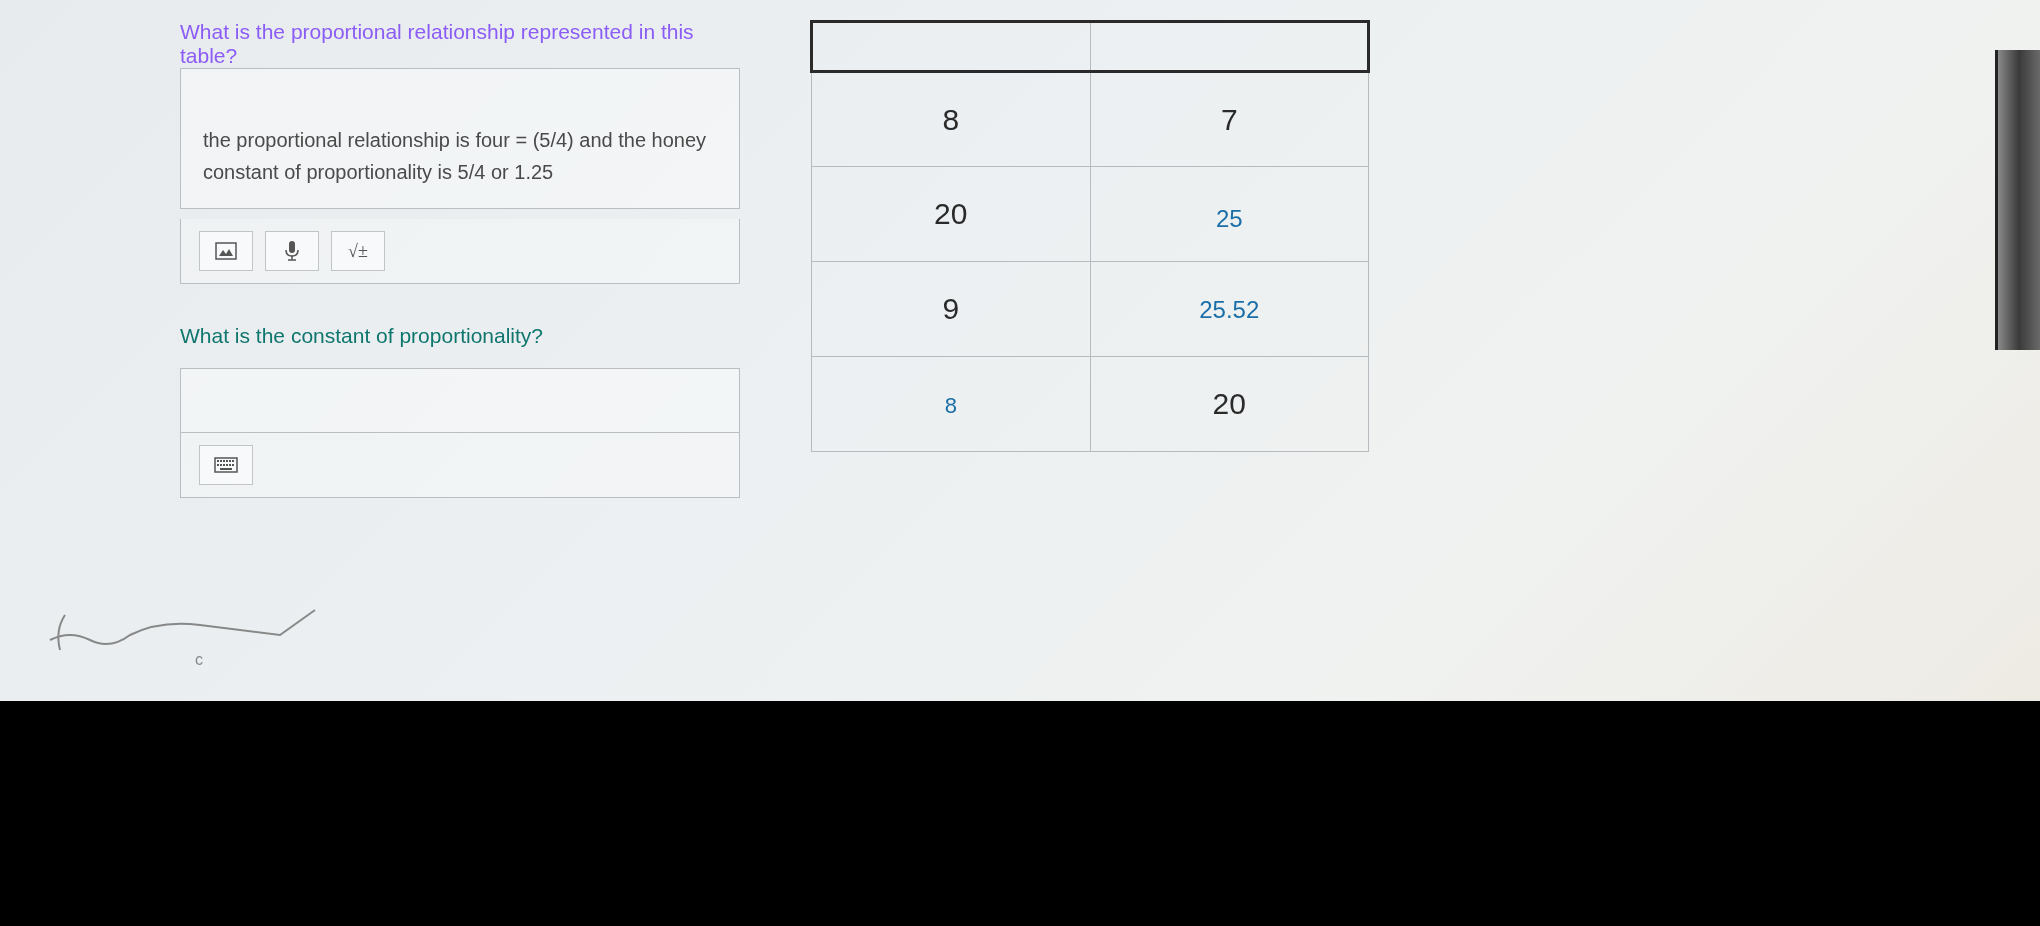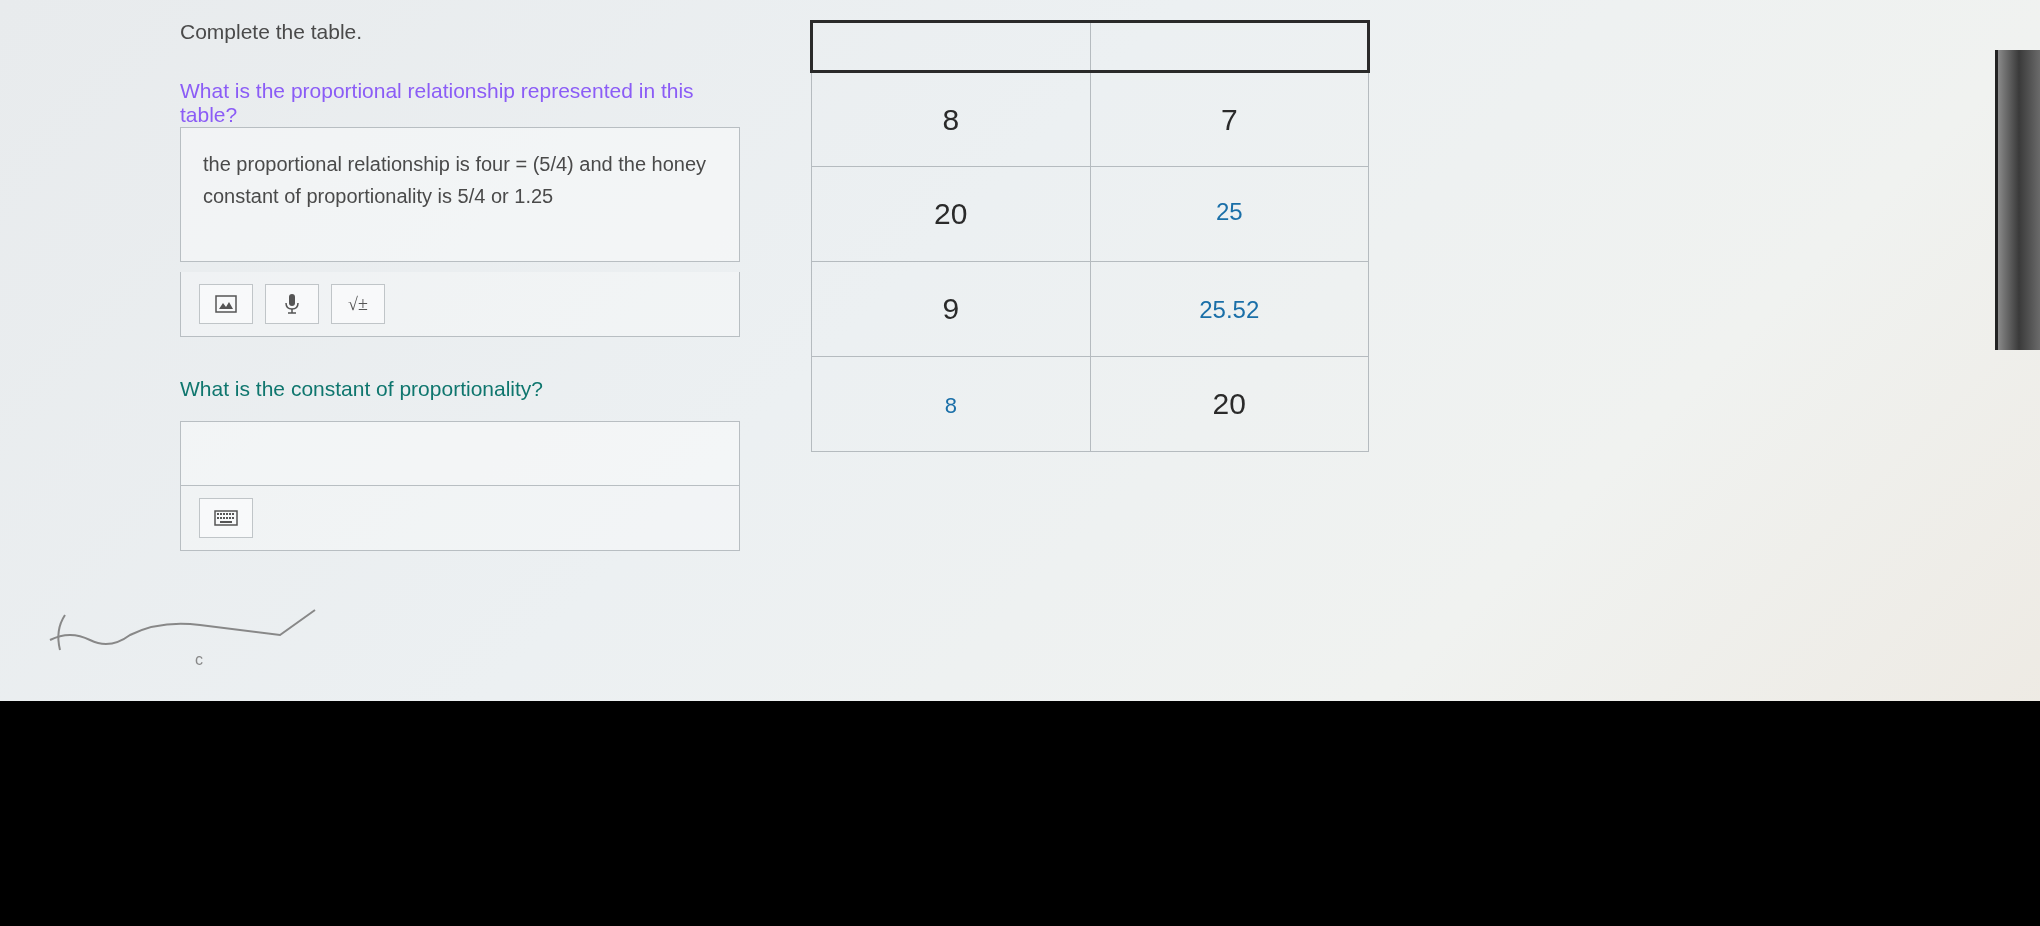--- a/index.html
+++ b/index.html
@@ -37,20 +37,21 @@
       border: 1px solid #b8bec2;
       background: rgba(255,255,255,0.4);
       padding: 20px 22px;
       margin-bottom: 10px;
       min-height: 135px;
     }
     .answer-text {
       font-size: 20px;
       color: #4a4a4a;
       line-height: 1.6;
+      margin-top: 35px;
     }
     .toolbar {
       border: 1px solid #b8bec2;
       border-top: none;
       background: rgba(255,255,255,0.3);
       padding: 12px 18px;
       display: flex;
       gap: 12px;
       margin-bottom: 40px;
     }
@@ -146,21 +147,20 @@
       background: linear-gradient(90deg, #8a8a8a 0%, #3a3a3a 50%, #6a6a6a 100%);
       border-left: 3px solid #222;
     }
     svg { display: block; }
   </style>
 </head>
 <body>
 
 <div class="content-area">
   <div class="left-column">
-    <div class="instruction-text">Complete the table.</div>
     <div class="question-text">What is the proportional relationship represented in this table?</div>
 
     <div class="answer-box">
       <div class="answer-text">the proportional relationship is four = (5/4)  and the honey constant of proportionality is 5/4 or 1.25</div>
     </div>
 
     <div class="toolbar">
       <div class="tool-button">
         <svg width="22" height="18" viewBox="0 0 22 18">
           <rect x="1" y="1" width="20" height="16" fill="none" stroke="#555" stroke-width="1.5"></rect>
@@ -212,21 +212,21 @@
           <tr class="header-row">
         <td></td>
         <td></td>
       </tr>
       <tr>
         <td><span class="static-val">8</span></td>
         <td><span class="static-val">7</span></td>
       </tr>
       <tr>
         <td><span class="static-val">20</span></td>
-        <td style="vertical-align:bottom;padding-bottom:34px;"><span class="user-val">25</span></td>
+        <td style="vertical-align:bottom;padding-bottom:27px;"><span class="user-val">25</span></td>
       </tr>
       <tr>
         <td><span class="static-val">9</span></td>
         <td><span class="user-val">25.52</span></td>
       </tr>
       <tr>
         <td><span class="user-val" style="font-size:22px;">8</span></td>
         <td><span class="big-val">20</span></td>
       </tr>
     </tbody>

